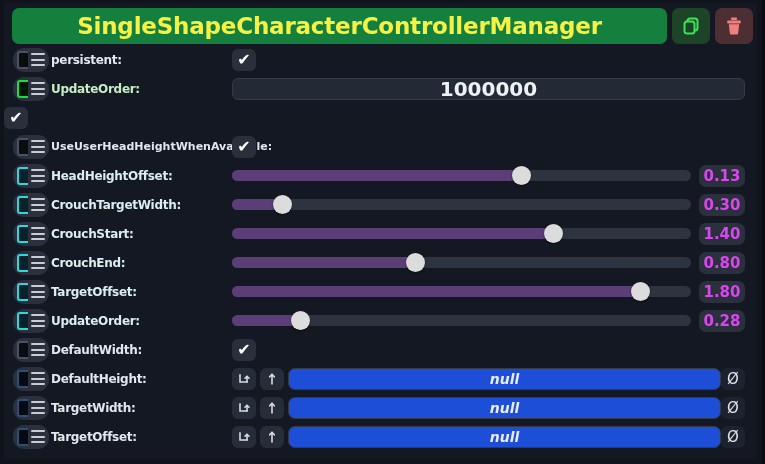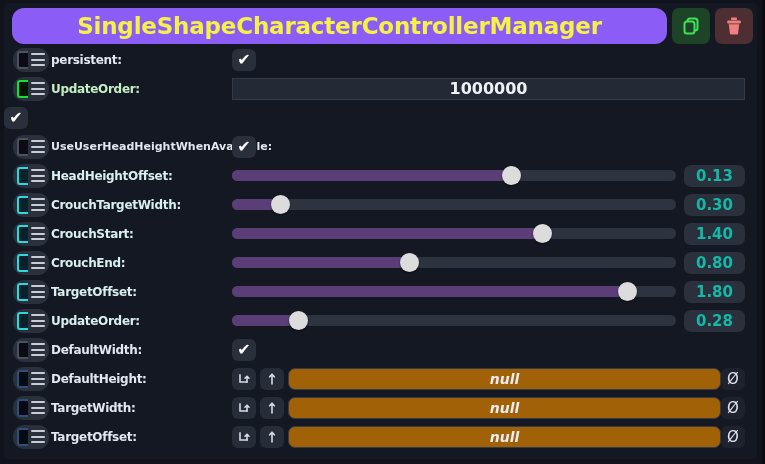--- a/index.html
+++ b/index.html
@@ -33,22 +33,22 @@
     position: absolute;
     left: 8px; top: 5px;
     width: 741px; height: 36px;
     display: flex;
     align-items: center;
     gap: 5px;
   }
   .title-box {
     flex: 1 1 auto;
     height: 36px;
-    background: #8b5cf6;
-    border-radius: 12px;
+    background: #15803d;
+    border-radius: 7px;
     display: flex;
     align-items: center;
     justify-content: center;
     overflow: hidden;
   }
   .title-text {
     color: #f5f145;
     font-size: 23px;
     font-weight: bold;
     letter-spacing: -0.2px;
@@ -155,26 +155,26 @@
     color: #ffffff;
     font-size: 16px;
     line-height: 1;
     font-weight: bold;
   }
   .num-field {
     flex: 1 1 auto;
     height: 22px;
     background: #242936;
     border: 1px solid #333a49;
-    border-radius: 0;
+    border-radius: 6px;
     display: flex;
     align-items: center;
     justify-content: center;
     color: #eef1f6;
-    font-size: 16px;
+    font-size: 20px;
     font-weight: bold;
     box-sizing: border-box;
   }
 
   
   .slider-wrap {
     flex: 1 1 auto;
     height: 29px;
     display: flex;
     align-items: center;
@@ -199,46 +199,46 @@
     top: 50%;
     width: 19px; height: 19px;
     margin-left: -9.5px;
     margin-top: -9.5px;
     background: #dcdcdc;
     border-radius: 50%;
     box-shadow: 0 1px 2px rgba(0,0,0,.55);
   }
   .val-box {
     flex: 0 0 auto;
-    width: 61px; height: 22px;
+    width: 46px; height: 22px;
     background: #2b303d;
     border-radius: 7px;
     display: flex;
     align-items: center;
     justify-content: center;
-    color: #14b8a6;
+    color: #d946ef;
     font-size: 15px;
     font-weight: bold;
   }
 
   
   .mini-btn {
     flex: 0 0 auto;
     width: 24px; height: 22px;
     background: #272c39;
     border-radius: 6px;
     display: flex;
     align-items: center;
     justify-content: center;
     margin-right: 4px;
   }
   .null-field {
     flex: 1 1 auto;
     height: 22px;
-    background: #a16207;
+    background: #1d4ed8;
     border: 1px solid #333a49;
     border-radius: 7px;
     display: flex;
     align-items: center;
     justify-content: center;
     color: #e9ecf2;
     font-size: 14px;
     font-style: italic;
     font-weight: bold;
     box-sizing: border-box;

